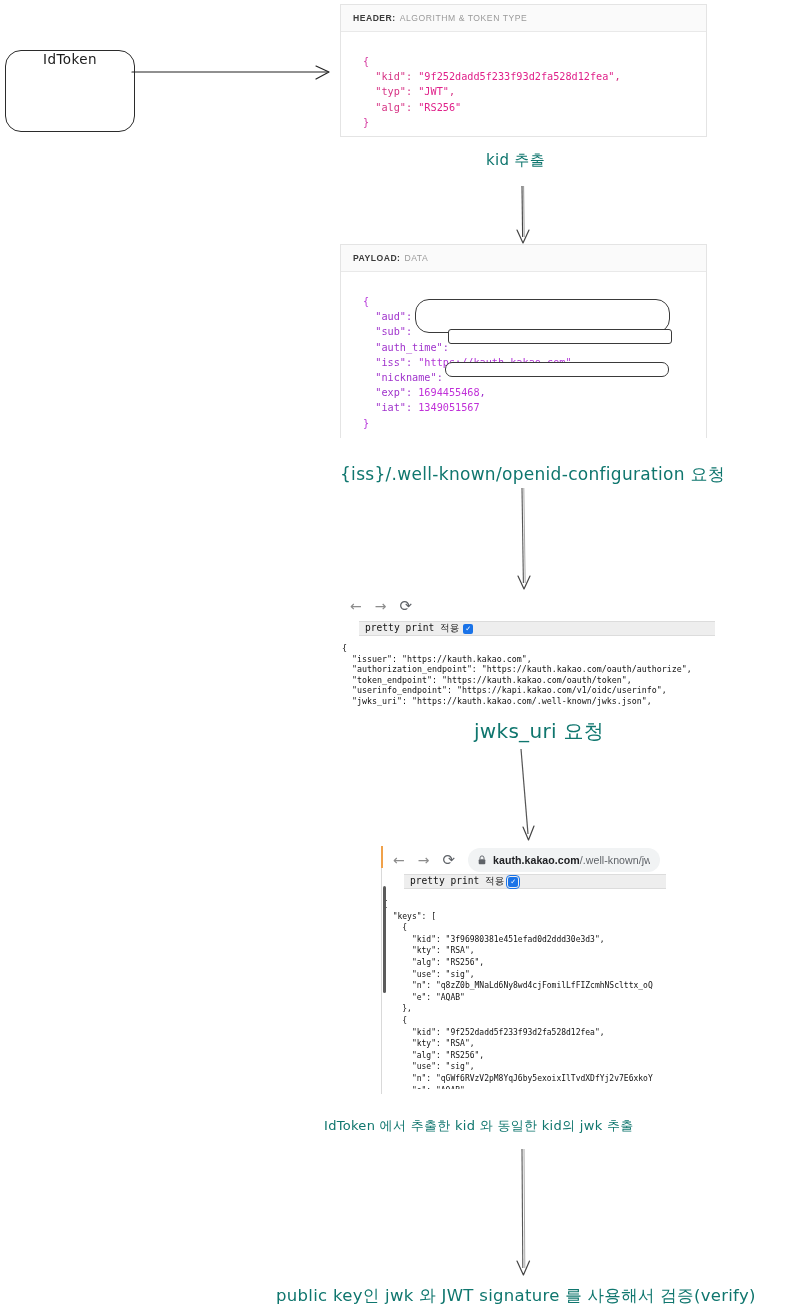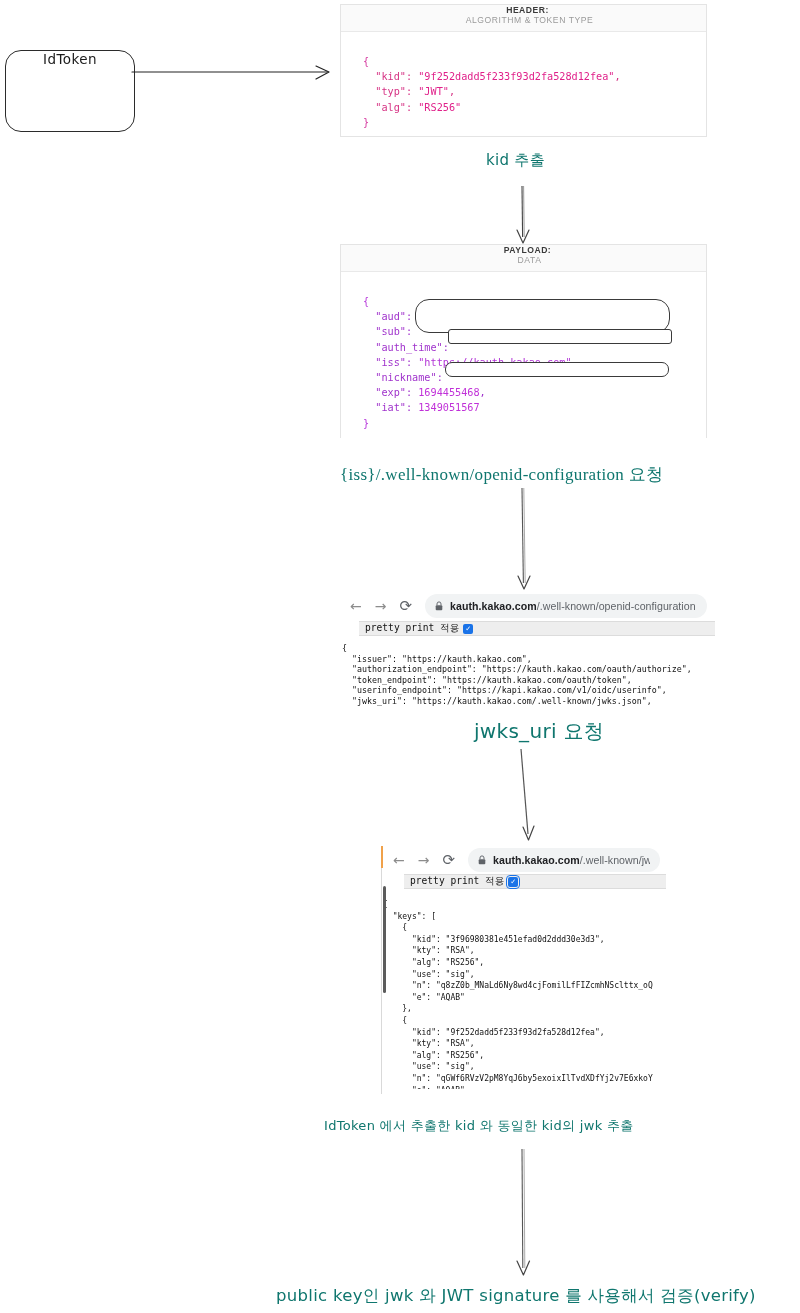--- a/index.html
+++ b/index.html
@@ -53,21 +53,20 @@
   .jwt-panel-head {
     height: 26px;
     background: #fafafa;
     border-bottom: 1px solid #e9e9e9;
     display: flex;
     align-items: center;
     padding-left: 12px;
     font-size: 8.6px;
     letter-spacing: .55px;
     color: #9a9a9a;
-    flex-direction: column;
   }
   .jwt-panel-head b {
     color: #3a3a3a;
     font-weight: bold;
     margin-right: 4px;
     letter-spacing: .5px;
   }
   .jwt-body {
     font-family: "DejaVu Sans Mono", monospace;
     font-size: 10.2px;
@@ -233,40 +232,33 @@
   <span class="p-key">"nickname"</span><span class="p-punc">:</span>
   <span class="p-key">"exp"</span><span class="p-punc">: </span><span class="p-num">1694455468</span><span class="p-punc">,</span>
   <span class="p-key">"iat"</span><span class="p-punc">: </span><span class="p-num">1349051567</span>
 <span class="p-brace">}</span></div>
 
   <div class="redact" style="left:74px; top:54px; width:253px; height:32px; border-radius:14px;"></div>
   <div class="redact" style="left:107px; top:84px; width:222px; height:13px; border-radius:3px;"></div>
   <div class="redact" style="left:104px; top:117px; width:222px; height:13px; border-radius:7px;"></div>
 </div>
 
-<div class="abs hand" style="left:340px; top:463px; font-size:17px;font-family:Liberation Serif, serif;">{iss}/.well-known/openid-configuration 요청</div>
+<div class="abs hand" style="left:340px; top:463px; font-size:17px;">{iss}/.well-known/openid-configuration 요청</div>
 
 <svg class="abs" style="left:510px; top:487px;" width="34" height="106" viewBox="0 0 34 106">
   <path d="M12,1 L13.4,96" stroke="#555" stroke-width="1.1" fill="none"></path>
   <path d="M13.8,1 L15.2,96" stroke="#aaa" stroke-width="1" fill="none"></path>
   <path d="M8,89 L14,102 L20,89" stroke="#444" stroke-width="1.2" fill="none" stroke-linecap="round" stroke-linejoin="round"></path>
 </svg>
 
 <div class="abs browser" style="left:336px; top:591px; width:379px; height:129px; overflow:hidden;">
   <div class="browser-bar" style="height:30px; padding:0 8px 0 14px;">
     <span class="nav-ico">←</span>
     <span class="nav-ico">→</span>
     <span class="nav-ico reload">⟳</span>
-    <div class="omnibox">
-      <svg class="lock" width="8" height="10" viewBox="0 0 8 10">
-        <path d="M2,4.2 L2,2.9 A2,2 0 0 1 6,2.9 L6,4.2" stroke="#5f6368" stroke-width="0.95" fill="none"></path>
-        <rect x="0.7" y="4.2" width="6.6" height="5.1" rx="1" fill="#5f6368"></rect>
-      </svg>
-      <span class="omni-url"><span class="dom">kauth.kakao.com</span><span class="path">/.well-known/openid-configuration</span></span>
-    </div>
   </div>
   <div class="pretty-bar" style="height:15px;">
     <span>pretty print 적용</span>
     <span class="checkbox">✓</span>
   </div>
   <div class="json-dump" style="padding:7px 0 0 6px; height:84px;">{
   "issuer": "https://kauth.kakao.com",
   "authorization_endpoint": "https://kauth.kakao.com/oauth/authorize",
   "token_endpoint": "https://kauth.kakao.com/oauth/token",
   "userinfo_endpoint": "https://kapi.kakao.com/v1/oidc/userinfo",

